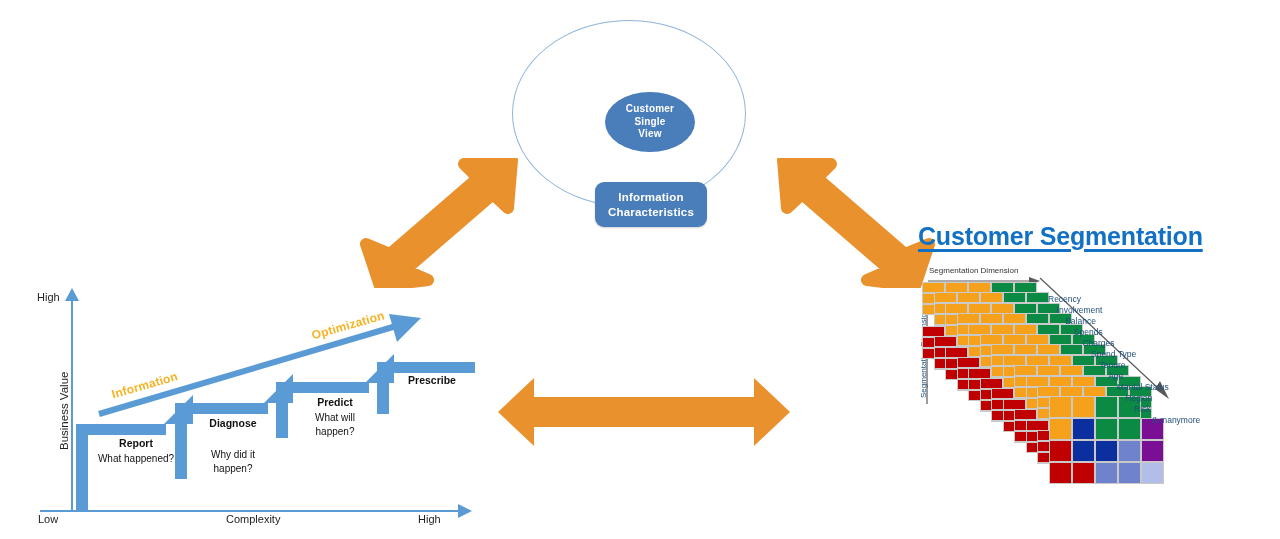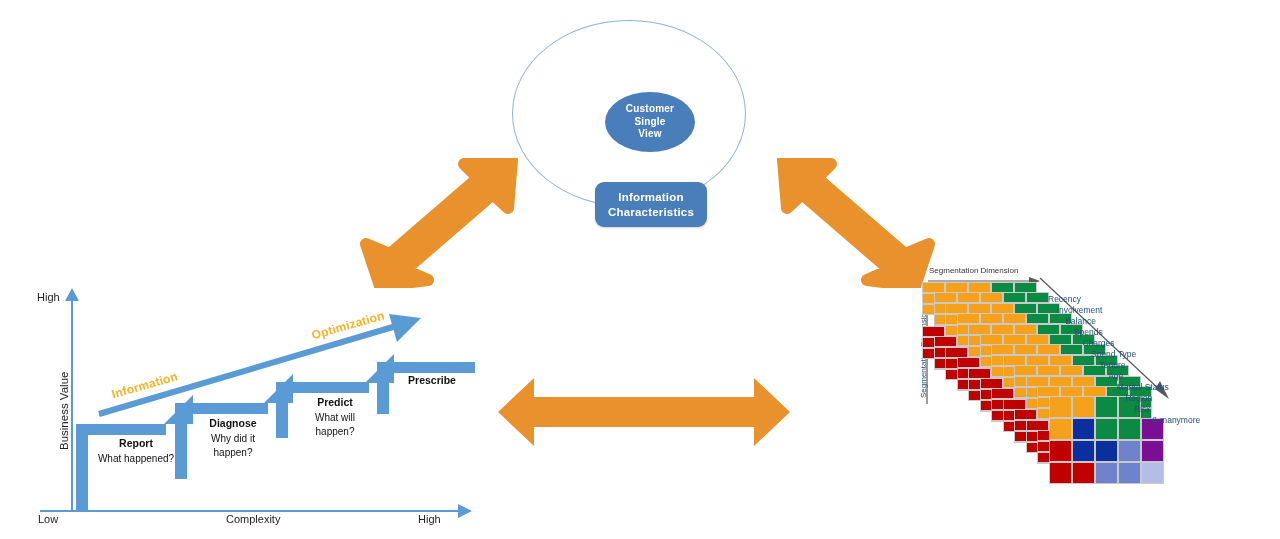--- a/index.html
+++ b/index.html
@@ -104,21 +104,21 @@
   <div class="step-sub" style="left:82px;top:452px;width:108px;">
     <span>What happened?</span>
   </div>
   <svg class="abs" style="left:164px;top:395px;width:30px;height:30px;" viewBox="0 0 30 30">
     <polygon points="29,0 29,29 0,29" fill="#5b9bd5"></polygon>
   </svg>
 
   <div class="step-v" style="left:175px;top:403px;width:12px;height:76px;"></div>
   <div class="step-h" style="left:175px;top:403px;width:93px;height:11px;"></div>
   <div class="step-title" style="left:190px;top:417px;width:86px;">Diagnose</div>
-  <div class="step-sub" style="left:188px;top:432px;width:90px;">
+  <div class="step-sub" style="left:188px;top:448px;width:90px;">
     <span>Why did it</span><br>
     <span>happen?</span>
   </div>
   <svg class="abs" style="left:264px;top:374px;width:30px;height:30px;" viewBox="0 0 30 30">
     <polygon points="29,0 29,29 0,29" fill="#5b9bd5"></polygon>
   </svg>
 
   <div class="step-v" style="left:276px;top:382px;width:12px;height:56px;"></div>
   <div class="step-h" style="left:276px;top:382px;width:93px;height:11px;"></div>
   <div class="step-title" style="left:292px;top:396px;width:86px;">Predict</div>
@@ -134,20 +134,21 @@
   <div class="step-h" style="left:377px;top:362px;width:98px;height:11px;"></div>
   <div class="step-title" style="left:386px;top:374px;width:92px;">Prescribe</div>
 
   <svg class="abs" style="left:95px;top:310px;width:330px;height:110px;" viewBox="0 0 330 110">
     <line x1="4" y1="104" x2="308" y2="14" stroke="#5b9bd5" stroke-width="6"></line>
     <polygon points="326,8 294,4 302,32" fill="#5b9bd5"></polygon>
   </svg>
   <div class="annot" style="left:110px;top:388px;transform:rotate(-16deg);">Information</div>
   <div class="annot" style="left:310px;top:329px;transform:rotate(-16deg);">Optimization</div>
 
+  <div class="sec-title" style="left:918px;top:222px;">Customer Segmentation</div>
 
   <div class="seg-lbl" style="left:929px;top:266px;">Segmentation Dimension</div>
   <svg class="abs" style="left:928px;top:277px;width:112px;height:9px;" viewBox="0 0 112 9">
     <line x1="0" y1="4" x2="103" y2="4" stroke="#595959" stroke-width="1.2"></line>
     <polygon points="112,4 101,8 101,0" fill="#595959"></polygon>
   </svg>
 
   <div class="seg-lbl-v" style="left:919px;top:398px;">Segmentation Dimension</div>
   <svg class="abs" style="left:923px;top:286px;width:9px;height:118px;" viewBox="0 0 9 118">
     <line x1="4" y1="118" x2="4" y2="9" stroke="#595959" stroke-width="1.2"></line>

